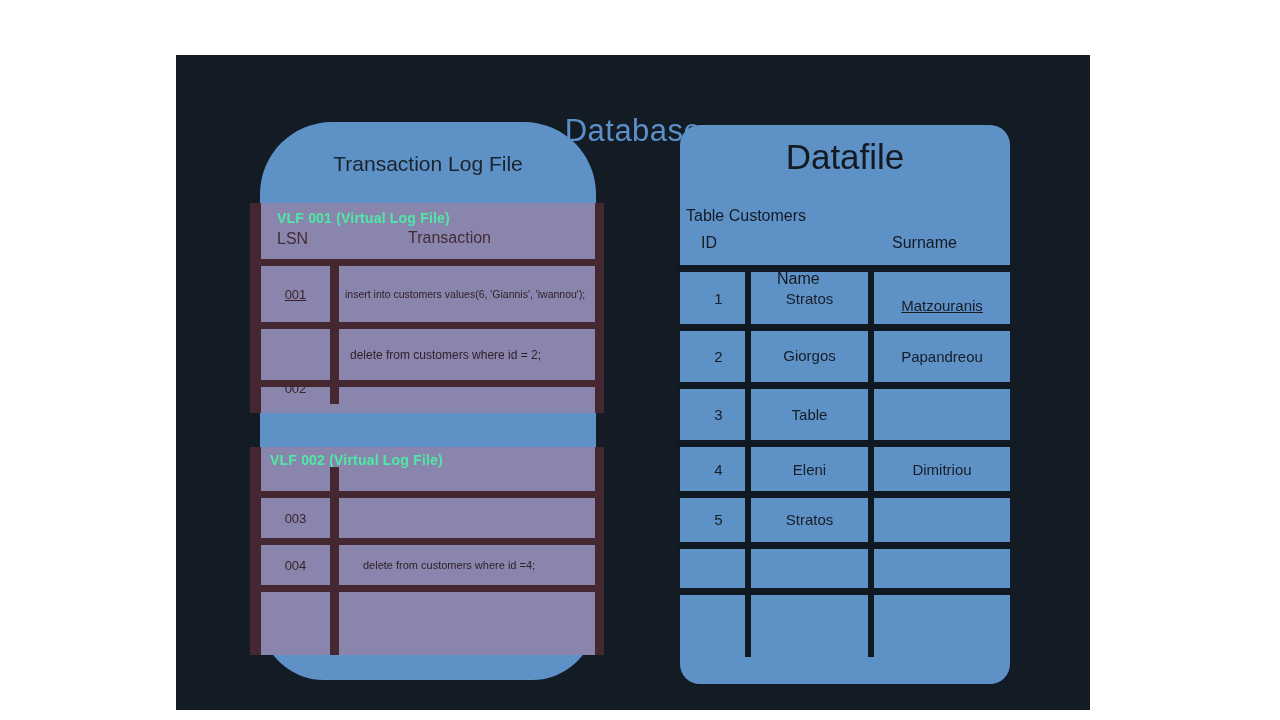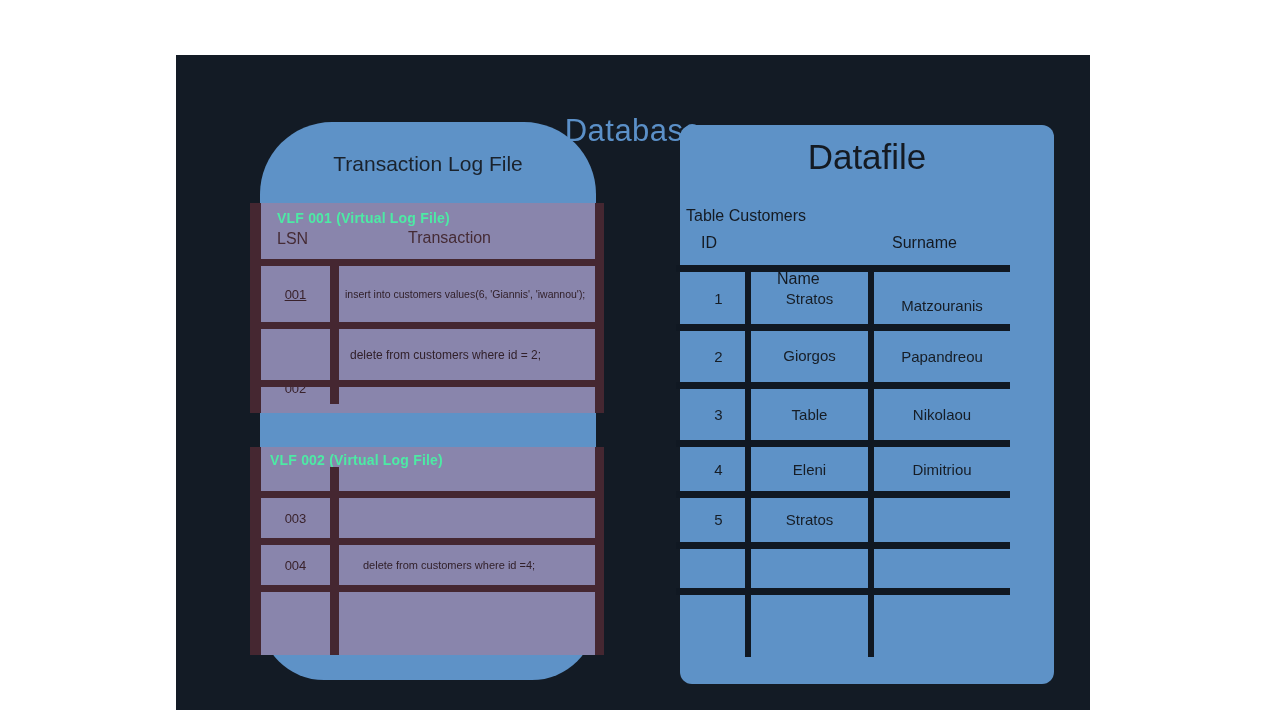--- a/index.html
+++ b/index.html
@@ -20,21 +20,21 @@
   .tlf-rect{
     position:absolute;left:84px;top:67px;width:336px;height:558px;
     background:#5e92c7;border-radius:72px 72px 64px 64px;
   }
   .tlf-title{
     position:absolute;left:0;top:30px;width:100%;text-align:center;
     font-size:21px;color:#1a222c;
   }
   .df-rect{
     position:absolute;left:504px;top:70px;width:330px;height:559px;
-    background:#5e92c7;border-radius:12px;padding-left:44px;
+    background:#5e92c7;border-radius:20px;
   }
   .df-title{
     position:absolute;left:0;top:12px;width:100%;text-align:center;
     font-size:35px;font-weight:500;color:#141a22;
   }
   .df-table-label{
     position:absolute;left:6px;top:82px;font-size:16px;color:#141a22;
   }
   .df-col-head{position:absolute;top:109px;font-size:16px;color:#141a22;}
   .df-head-id{left:21px;}
@@ -139,29 +139,28 @@
   <div class="dfl df-hline" style="top:327px;"></div>
   <div class="dfl df-hline" style="top:385px;"></div>
   <div class="dfl df-hline" style="top:436px;"></div>
   <div class="dfl df-hline" style="top:487px;"></div>
   <div class="dfl df-hline" style="top:533px;"></div>
   <div class="dfl df-vline" style="left:569px;"></div>
   <div class="dfl df-vline" style="left:692px;"></div>
 
   <div class="df-cell col-id" style="top:217px;height:52px;">1</div>
   <div class="df-cell col-name" style="top:217px;height:52px;">Stratos</div>
-  <div class="df-cell col-surname" style="top:217px;height:67px;">Matzouranis</div>
+  <div class="df-cell col-surname" style="top:217px;height:67px;text-decoration:underline;">Matzouranis</div>
 
   <div class="df-cell col-id" style="top:276px;height:51px;">2</div>
   <div class="df-cell col-name" style="top:276px;height:48px;text-align:right;">Giorgos</div>
   <div class="df-cell col-surname" style="top:276px;height:51px;">Papandreou</div>
 
   <div class="df-cell col-id" style="top:334px;height:51px;">3</div>
   <div class="df-cell col-name" style="top:334px;height:51px;">Table</div>
-  <div class="df-cell col-surname" style="top:334px;height:51px;">Nikolaou</div>
 
   <div class="df-cell col-id" style="top:392px;height:44px;">4</div>
   <div class="df-cell col-name" style="top:392px;height:44px;">Eleni</div>
   <div class="df-cell col-surname" style="top:392px;height:44px;">Dimitriou</div>
 
   <div class="df-cell col-id" style="top:442px;height:45px;">5</div>
   <div class="df-cell col-name" style="top:442px;height:45px;">Stratos</div>
 
 </div>
 

